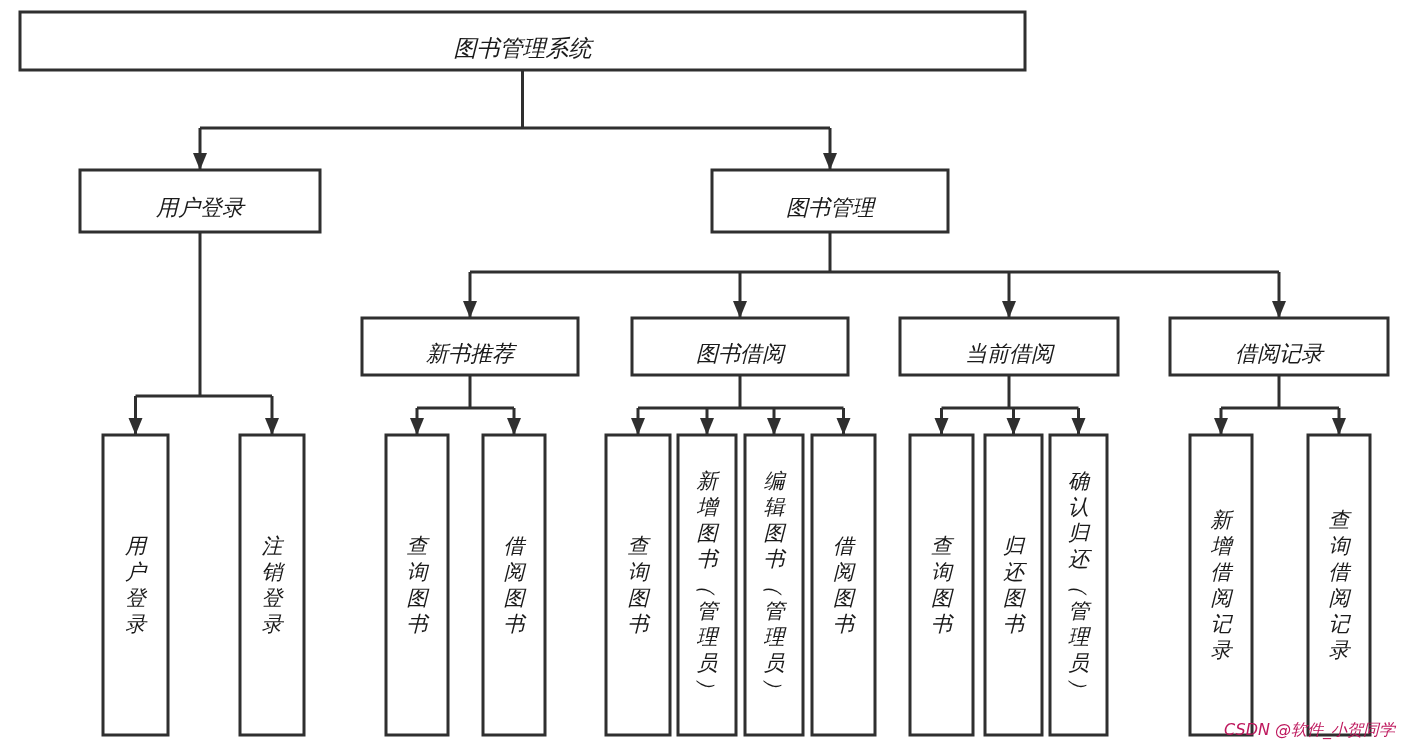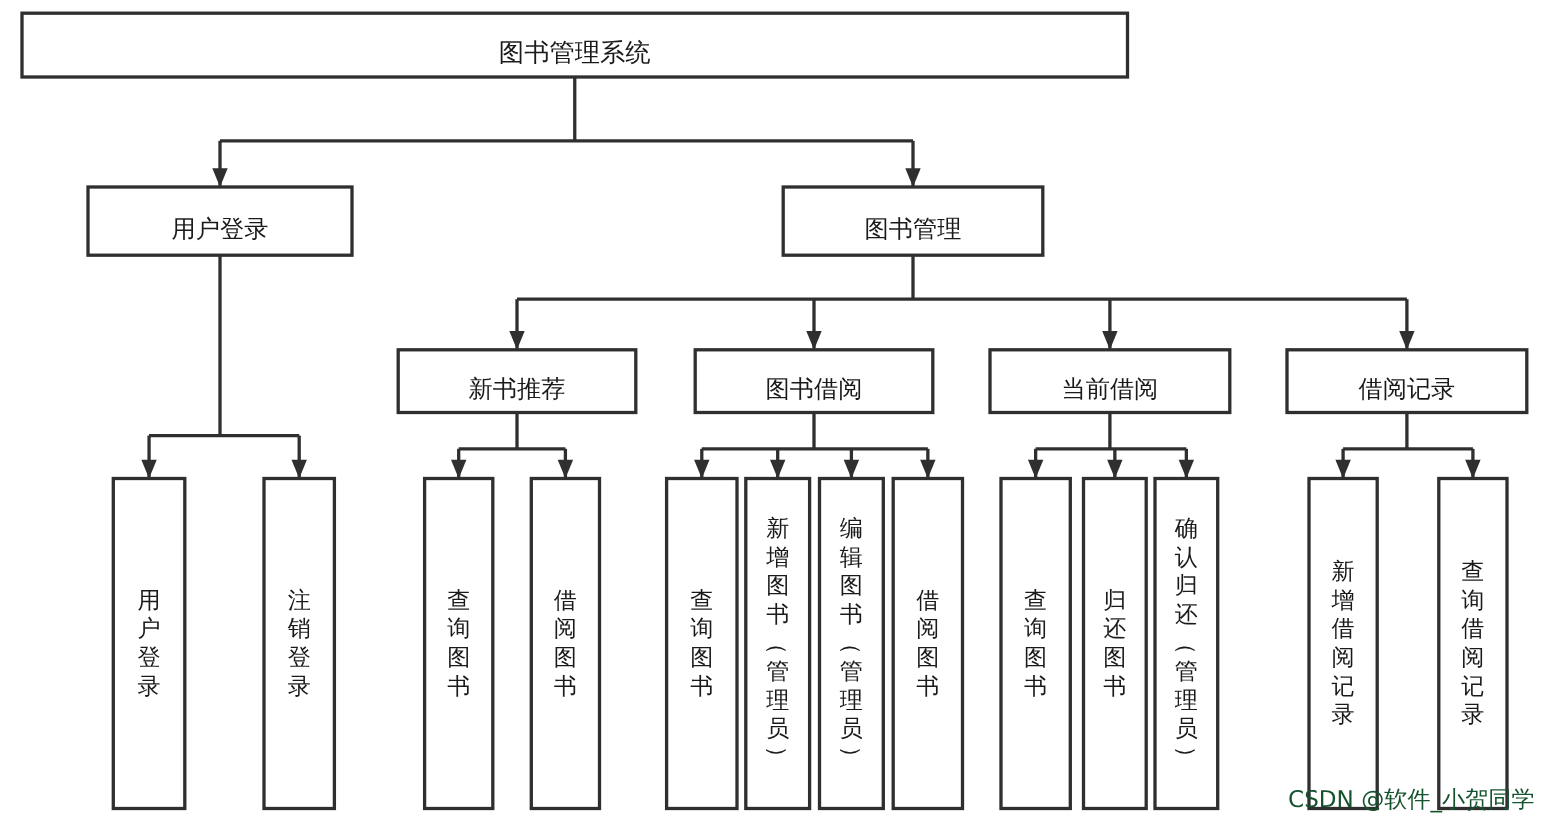--- a/index.html
+++ b/index.html
@@ -11,20 +11,21 @@
     width: 1405px;
     height: 747px;
     font-family: "DejaVu Sans", "Liberation Sans", sans-serif;
     overflow: hidden;
   }
   #diagram-root {
     position: relative;
     width: 1405px;
     height: 747px;
     background: #ffffff;
+    font-style: italic;
   }
   svg.flow {
     position: absolute;
     left: 0;
     top: 0;
     width: 1405px;
     height: 747px;
   }
   .node-rect {
     fill: #ffffff;
@@ -47,22 +48,22 @@
     fill: none;
   }
   .arrow-head {
     fill: #2f2f2f;
   }
   .watermark {
     position: absolute;
     right: 10px;
     bottom: 6px;
     font-family: "DejaVu Sans", "Liberation Sans", sans-serif;
-    font-size: 21px;
-    color: #14532d;
+    font-size: 16px;
+    color: #be185d;
     white-space: nowrap;
     user-select: none;
   }
 </style>
 </head>
 <body>
 
 <div id="diagram-root">
   <svg class="flow" viewBox="0 0 1405 747" xmlns="http://www.w3.org/2000/svg">
 

